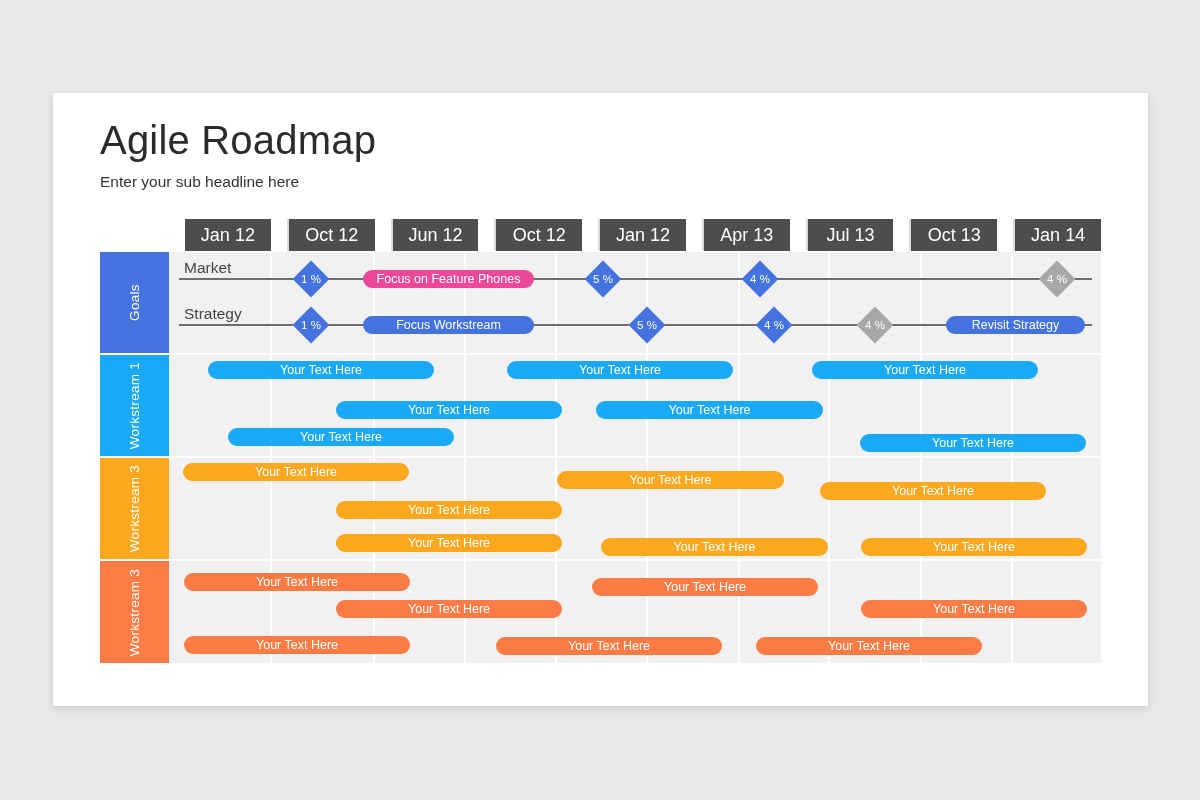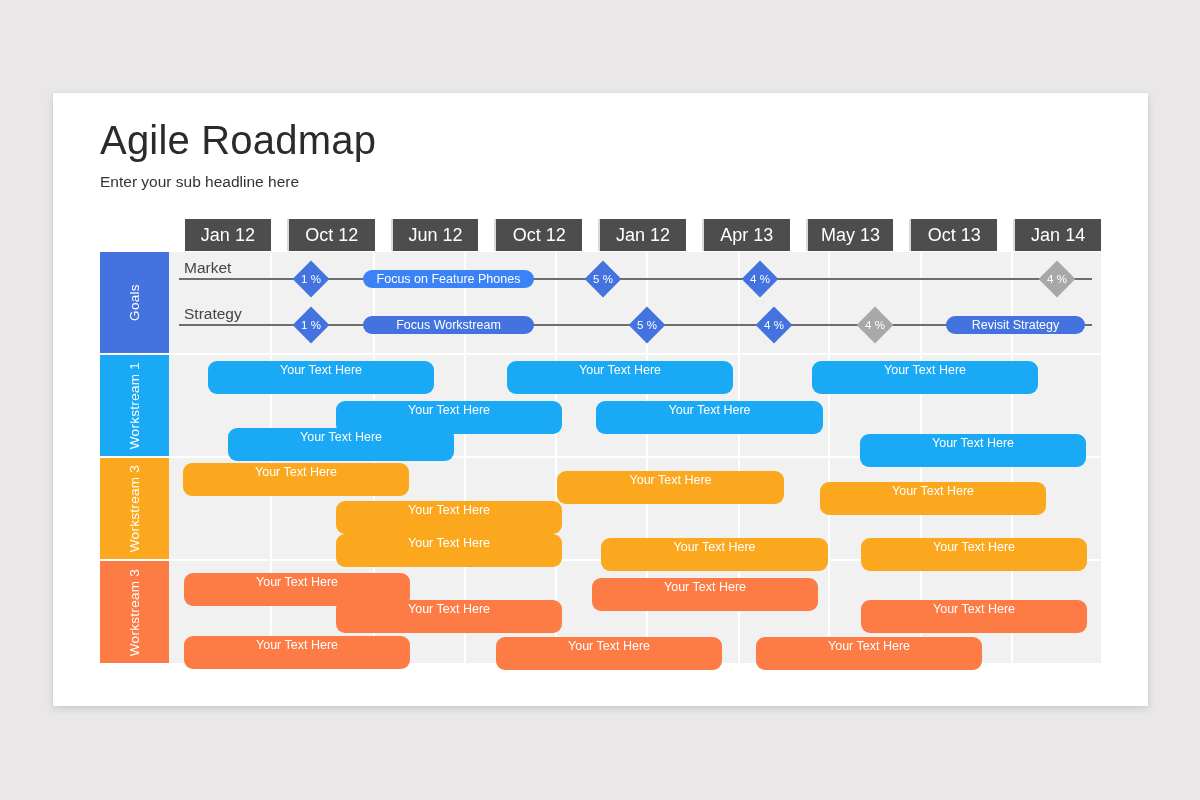--- a/index.html
+++ b/index.html
@@ -61,41 +61,41 @@
   .diamond-text {
     position: absolute; width: 40px; height: 20px; text-align: center;
     line-height: 20px; color: #ffffff; font-size: 11.5px; white-space: nowrap;
   }
   .pill {
     position: absolute; height: 18px; border-radius: 9px;
     color: #ffffff; font-size: 12.5px; text-align: center; line-height: 18px;
     white-space: nowrap; overflow: hidden;
   }
   .bar {
-    position: absolute; height: 33px; border-radius: 9px;
+    position: absolute; height: 18px; border-radius: 9px;
     color: #ffffff; font-size: 12.5px; text-align: center; line-height: 18px;
     white-space: nowrap; overflow: hidden;
   }
 </style>
 </head>
 <body>
 
 <div class="slide"></div>
 
 <div class="title">Agile Roadmap</div>
 <div class="subtitle">Enter your sub headline here</div>
 
 <div class="header-row">
   <div class="header-cell">Jan 12</div>
   <div class="header-cell">Oct 12</div>
   <div class="header-cell">Jun 12</div>
   <div class="header-cell">Oct 12</div>
   <div class="header-cell">Jan 12</div>
   <div class="header-cell">Apr 13</div>
-  <div class="header-cell">May 13</div>
+  <div class="header-cell">Jul 13</div>
   <div class="header-cell">Oct 13</div>
   <div class="header-cell">Jan 14</div>
 </div>
 
 <div class="band-label" style="top:252px;height:101px;background:#4472df;">
   <span>Goals</span>
 </div>
 <div class="band-label" style="top:355px;height:101px;background:#1aa9f5;">
   <span>Workstream 1</span>
 </div>
@@ -150,21 +150,21 @@
   <div class="vline" style="left:751px"></div>
   <div class="vline" style="left:842px"></div>
 </div>
 
 <div class="goal-label" style="left:184px;top:259px;">Market</div>
 <div class="goal-line" style="left:179px;top:278px;width:913px;"></div>
 
 <div class="diamond" style="left:298px;top:266px;background:#4472df;"></div>
 <div class="diamond-text" style="left:291px;top:269px;">1 %</div>
 
-<div class="pill" style="left:363px;top:270px;width:171px;background:#3b82f6;text-align:center;">Focus on Feature Phones</div>
+<div class="pill" style="left:363px;top:270px;width:171px;background:#ec4899;text-align:center;">Focus on Feature Phones</div>
 
 <div class="diamond" style="left:590px;top:266px;background:#4472df;"></div>
 <div class="diamond-text" style="left:583px;top:269px;">5 %</div>
 
 <div class="diamond" style="left:747px;top:266px;background:#4472df;"></div>
 <div class="diamond-text" style="left:740px;top:269px;">4 %</div>
 
 <div class="diamond" style="left:1044px;top:266px;background:#a8a8a8;"></div>
 <div class="diamond-text" style="left:1037px;top:269px;">4 %</div>
 

